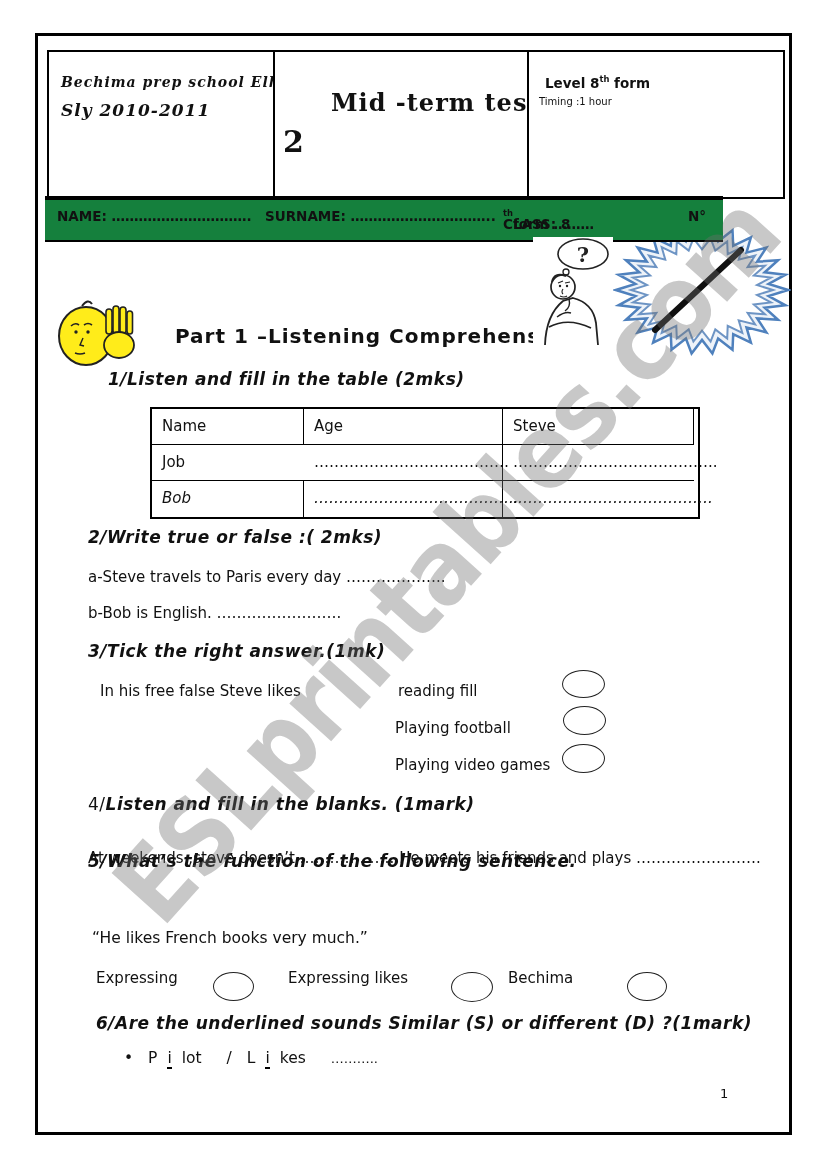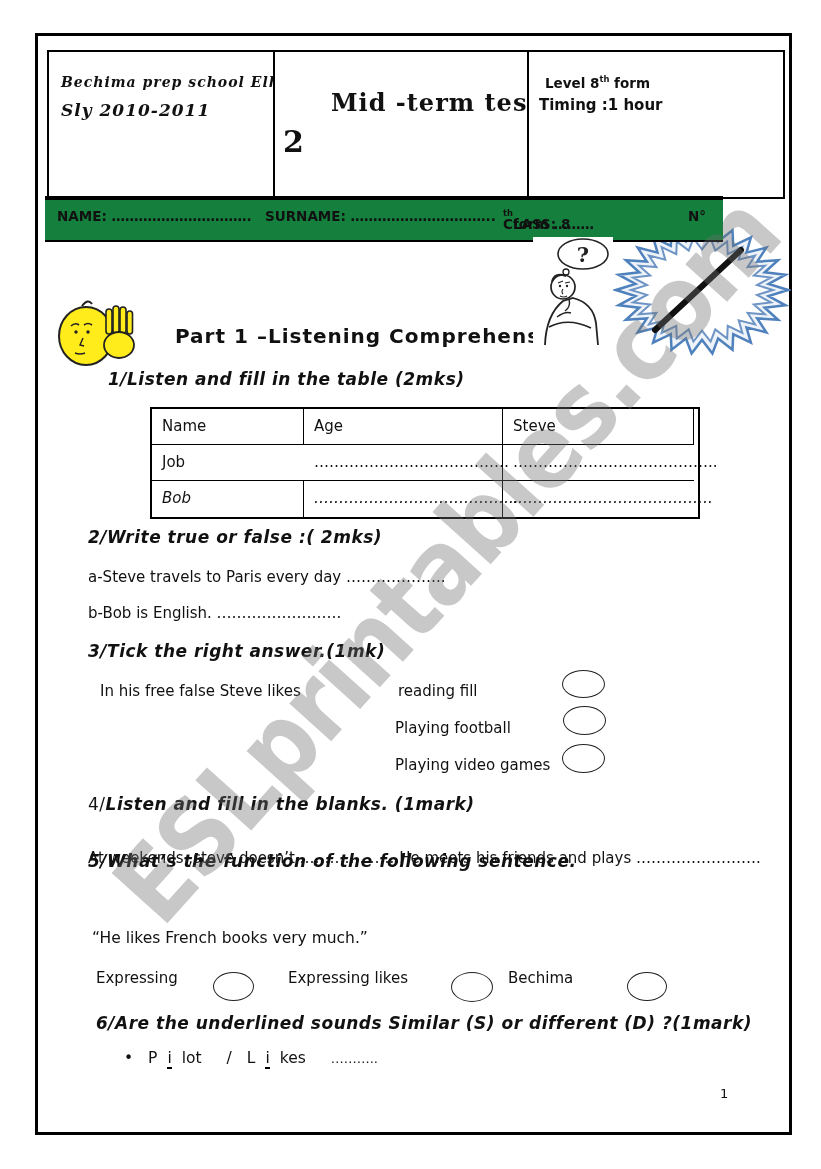--- a/index.html
+++ b/index.html
@@ -39,21 +39,21 @@
   .test-title{
     position:absolute;left:56px;top:36px;
     font-family:"DejaVu Serif", serif;font-weight:bold;
     font-size:24px;letter-spacing:1px;white-space:nowrap;
   }
   .test-number{
     position:absolute;left:8px;top:72px;
     font-family:"DejaVu Serif", serif;font-weight:bold;font-size:30px;
   }
   .level-line{position:absolute;left:16px;top:22px;font-weight:bold;font-size:13.5px;white-space:nowrap;}
-  .timing-line{position:absolute;left:10px;top:44px;font-weight:bold;font-size:15px;white-space:nowrap;}
+  .timing-line{position:absolute;left:10px;top:44px;font-weight:normal;font-size:10px;white-space:nowrap;}
   sup{font-size:0.62em;}
   
   .student-bar{
     left:45px;top:196px;width:678px;height:46px;
     background:#15803d;
     border-top:4px solid #000;border-bottom:2px solid #000;
     z-index:3;box-sizing:border-box;
   }
   .student-bar span{position:absolute;top:8px;font-weight:bold;font-size:13.5px;white-space:nowrap;}
   

